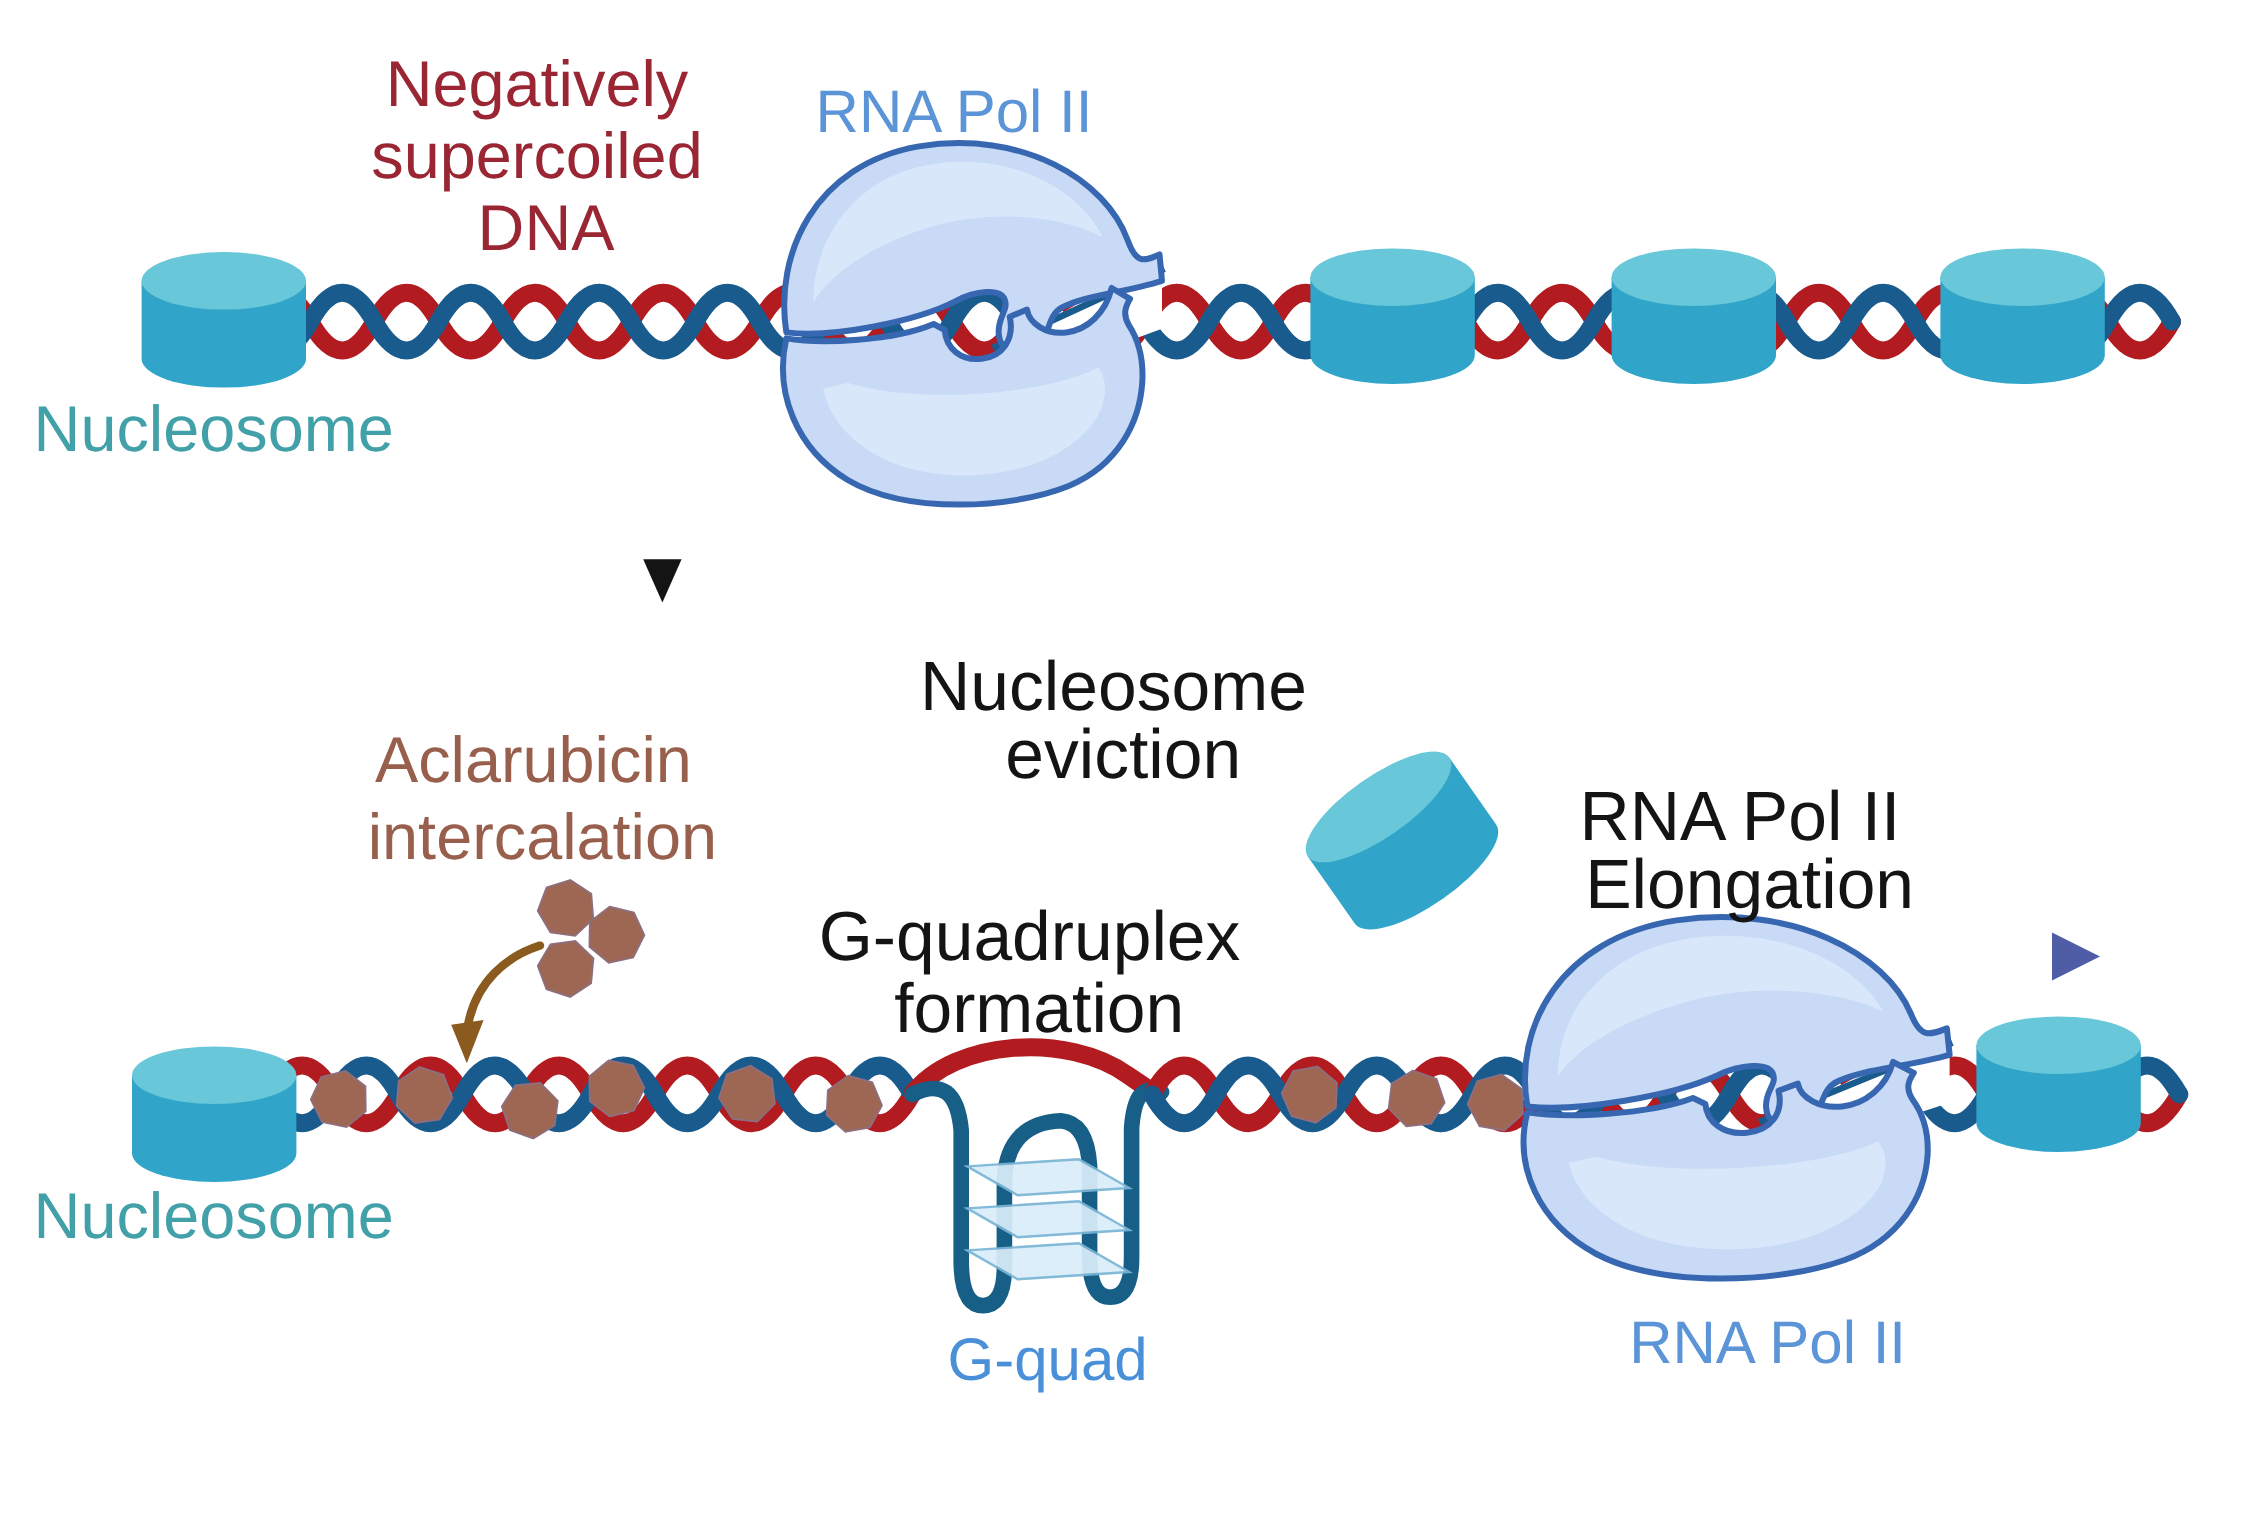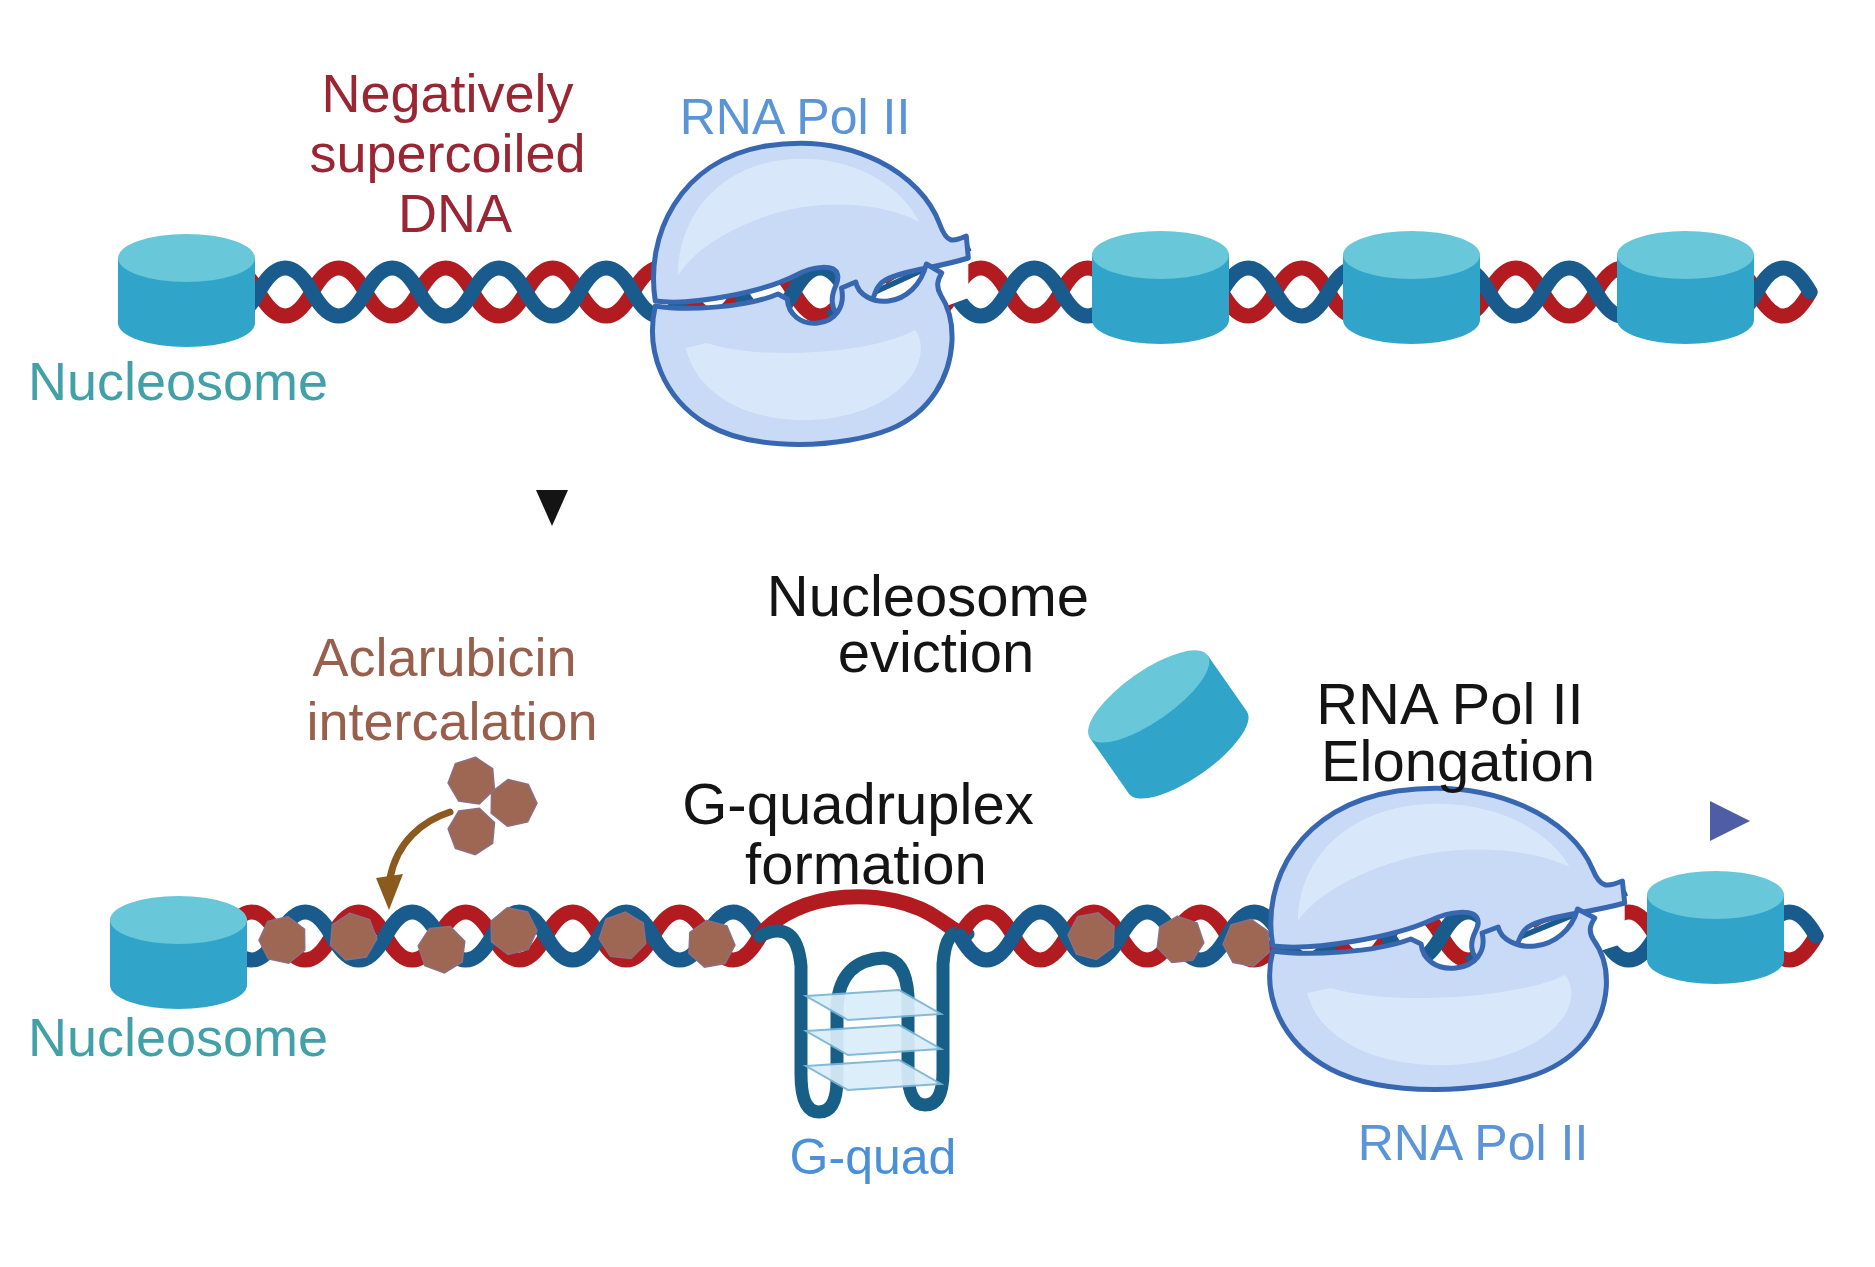--- a/index.html
+++ b/index.html
@@ -1,16 +1,16 @@
 <!DOCTYPE html>
 <html><head>
 <meta charset="utf-8">
 <style>
   html,body{margin:0;padding:0;background:#ffffff;}
-  .stage{width:1875px;height:1226px;position:relative;background:#ffffff;overflow:hidden;margin-top:24px;}
+  .stage{width:1875px;height:1226px;position:relative;background:#ffffff;overflow:hidden;}
   svg{display:block;}
   text{font-family:"Liberation Sans","DejaVu Sans",sans-serif;font-weight:500;}
   .lbl-big{font-size:58px;}
   .lbl-med{font-size:54px;}
   .lbl-blue{font-size:50px;}
 </style>
 </head>
 <body>
 
 <div class="stage">

